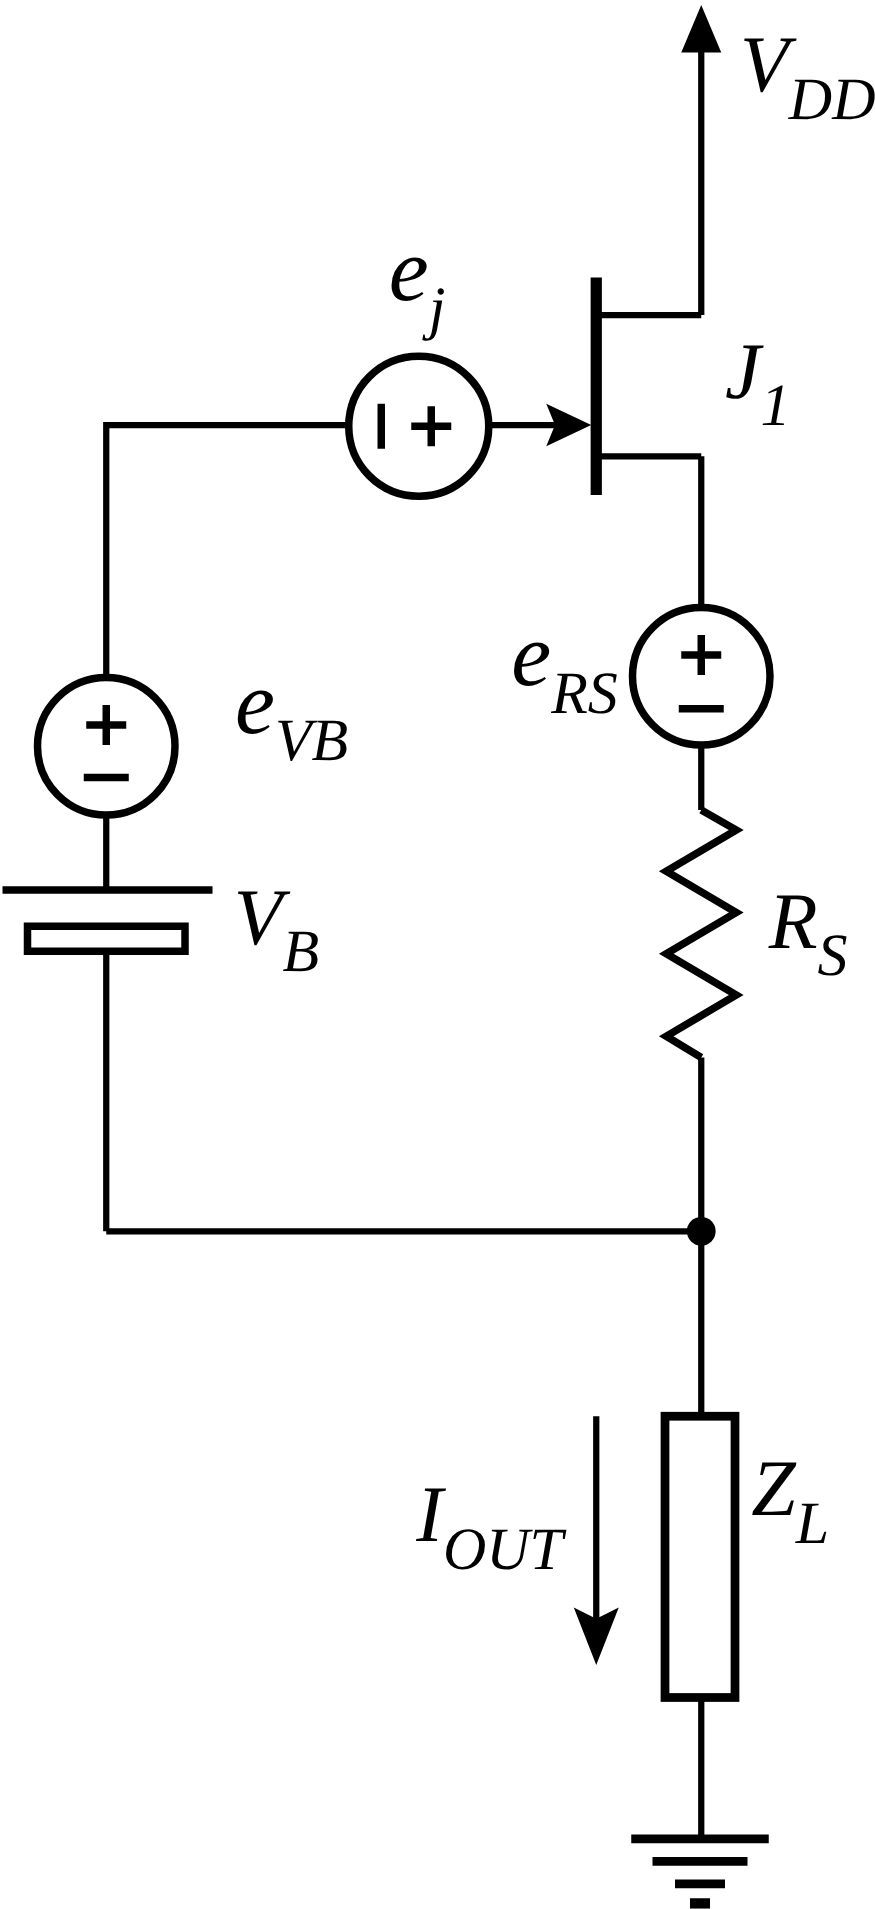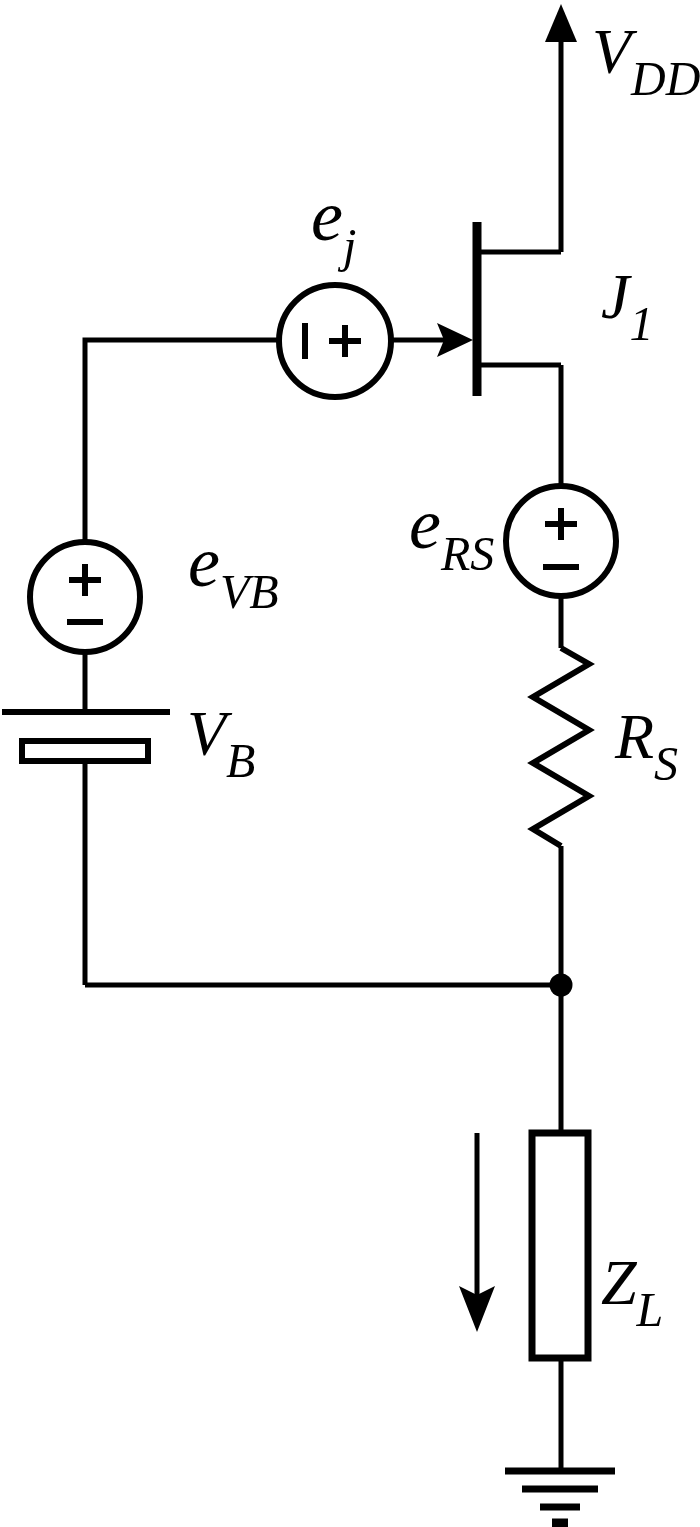--- a/index.html
+++ b/index.html
@@ -104,26 +104,27 @@
         <line x1="552" y1="1523" x2="568" y2="1523" stroke-width="9"></line>
       </g>
 
     </g>
   </svg>
 
   <div class="lbl cap" style="left:592px; top:20px"><span>V</span><span class="sub">DD</span></div>
 
   <div class="lbl low" style="left:311px; top:180px"><span>e</span><span class="sub">j</span></div>
 
-  <div class="lbl cap" style="left:601px; top:265px"><span>J</span><span class="sub">1</span></div>
+  <div class="lbl cap" style="left:580px; top:265px"><span>J</span><span class="sub">1</span></div>
 
   <div class="lbl low" style="left:188px; top:526px"><span>e</span><span class="sub">VB</span></div>
 
   <div class="lbl low" style="left:409px; top:488px"><span>e</span><span class="sub">RS</span></div>
 
   <div class="lbl cap" style="left:187px; top:702px"><span>V</span><span class="sub">B</span></div>
 
   <div class="lbl cap" style="left:615px; top:705px"><span>R</span><span class="sub">S</span></div>
 
+  <div class="lbl cap" style="left:333px; top:1180px"><span>I</span><span class="sub">OUT</span></div>
 
-  <div class="lbl cap" style="left:601px; top:1251px"><span>Z</span><span class="sub">L</span></div>
+  <div class="lbl cap" style="left:601px; top:1159px"><span>Z</span><span class="sub">L</span></div>
 
 </div>
 
 </body></html>

